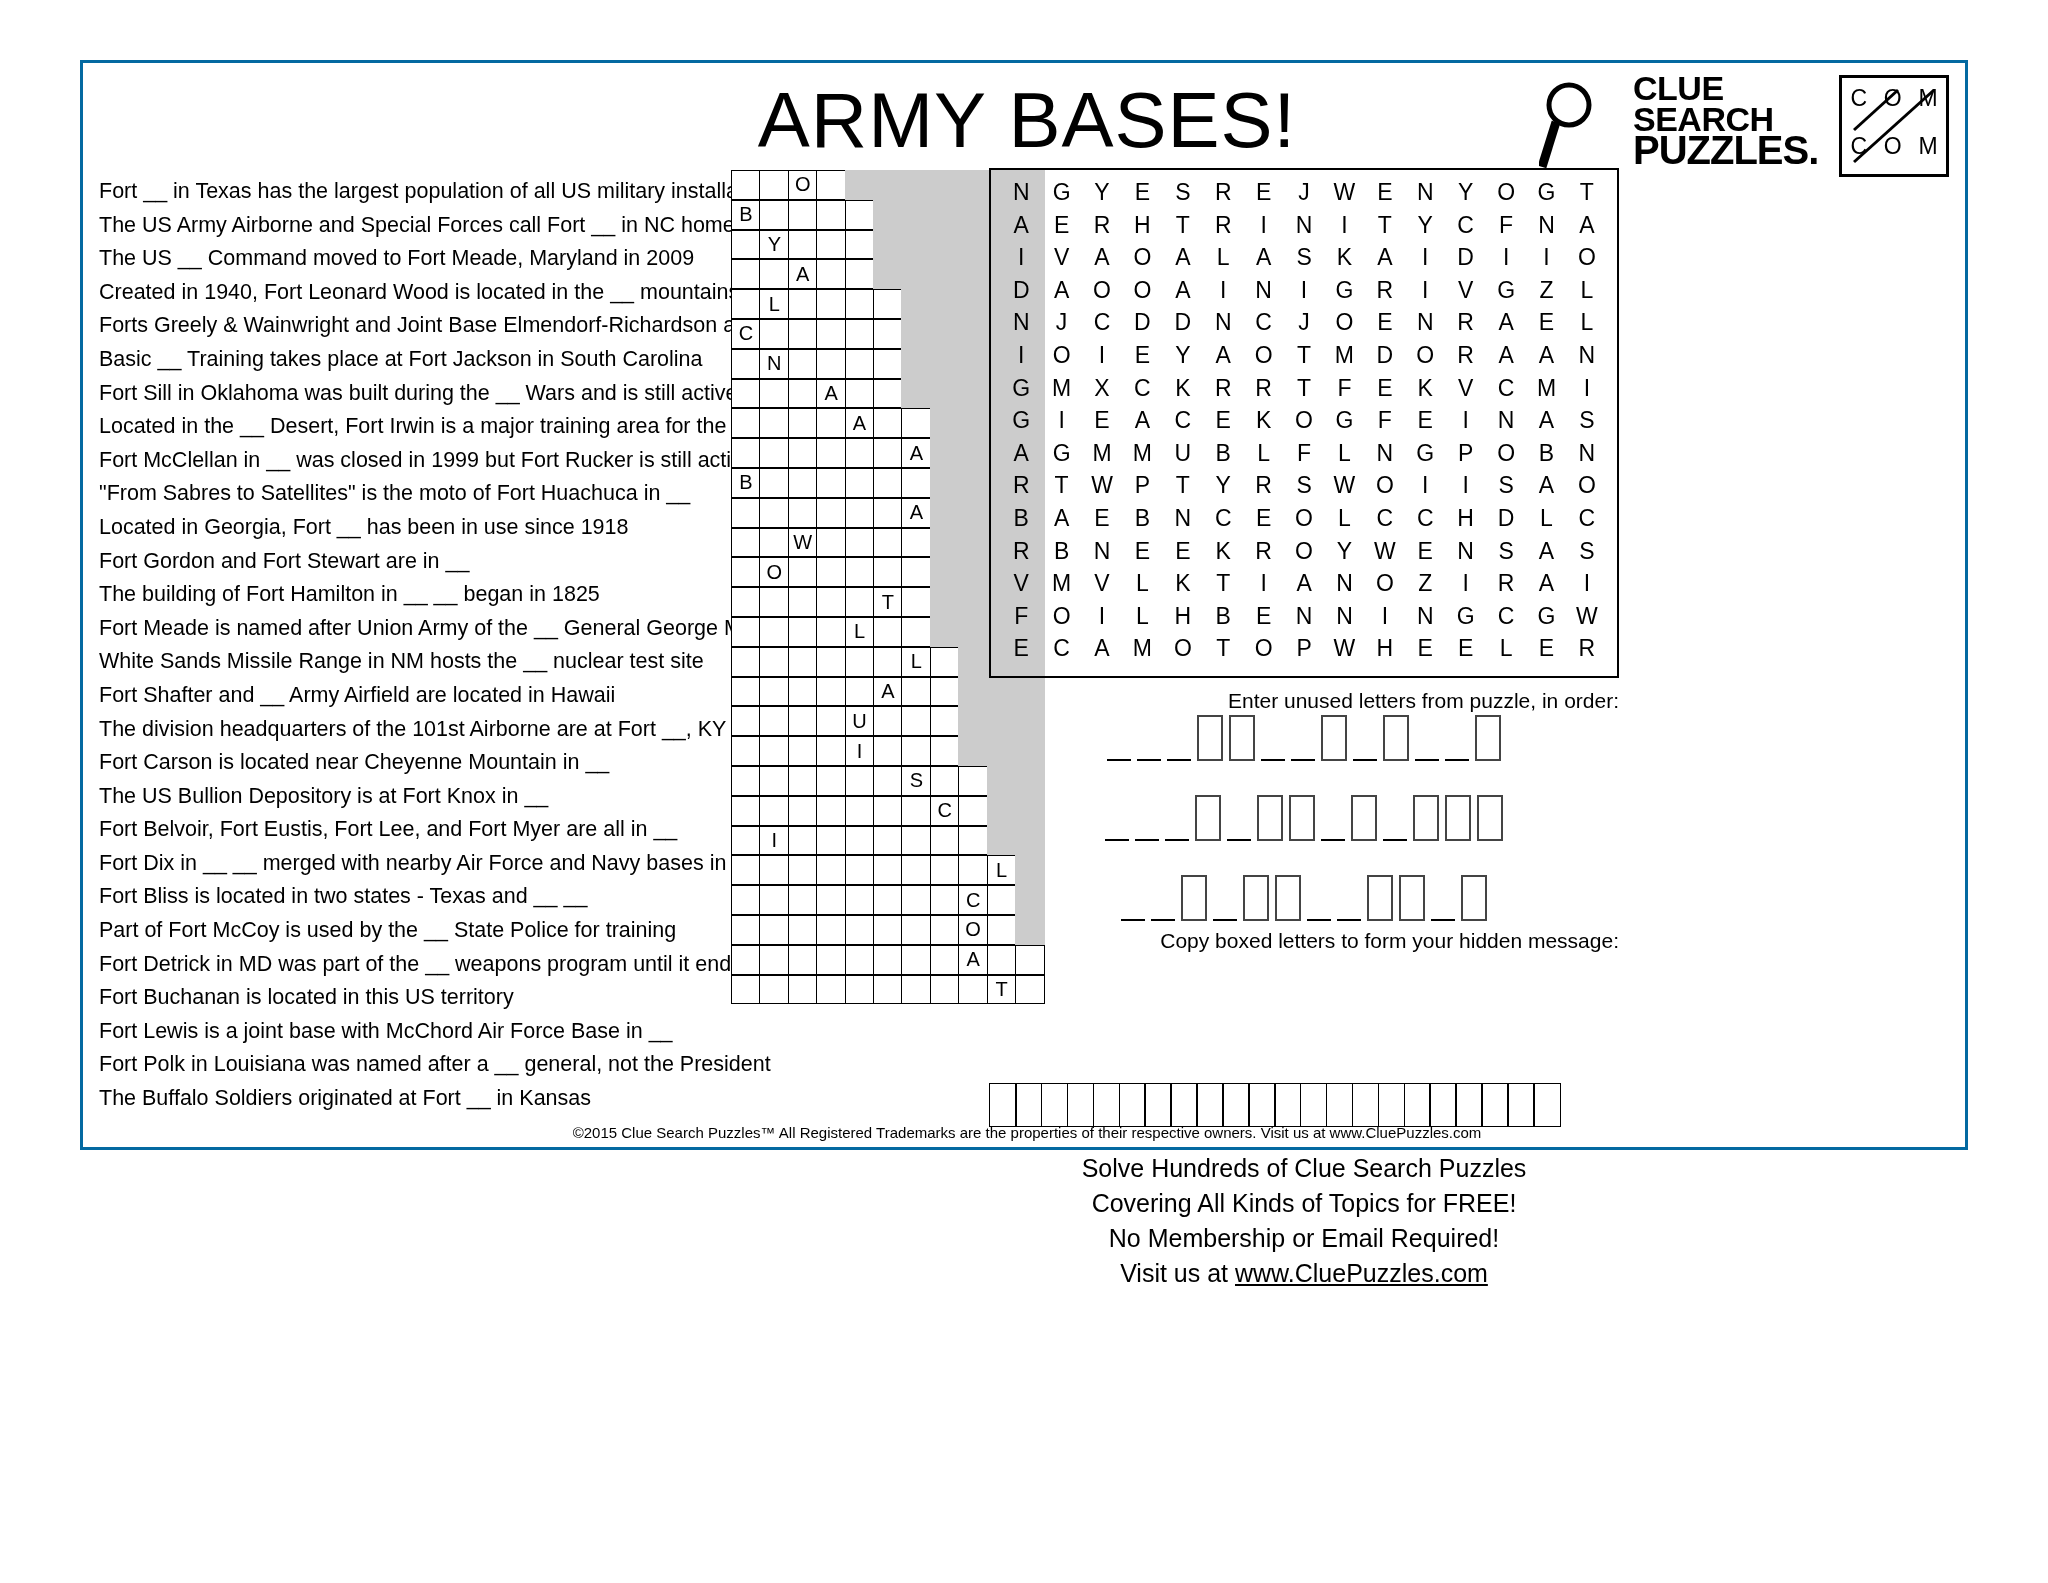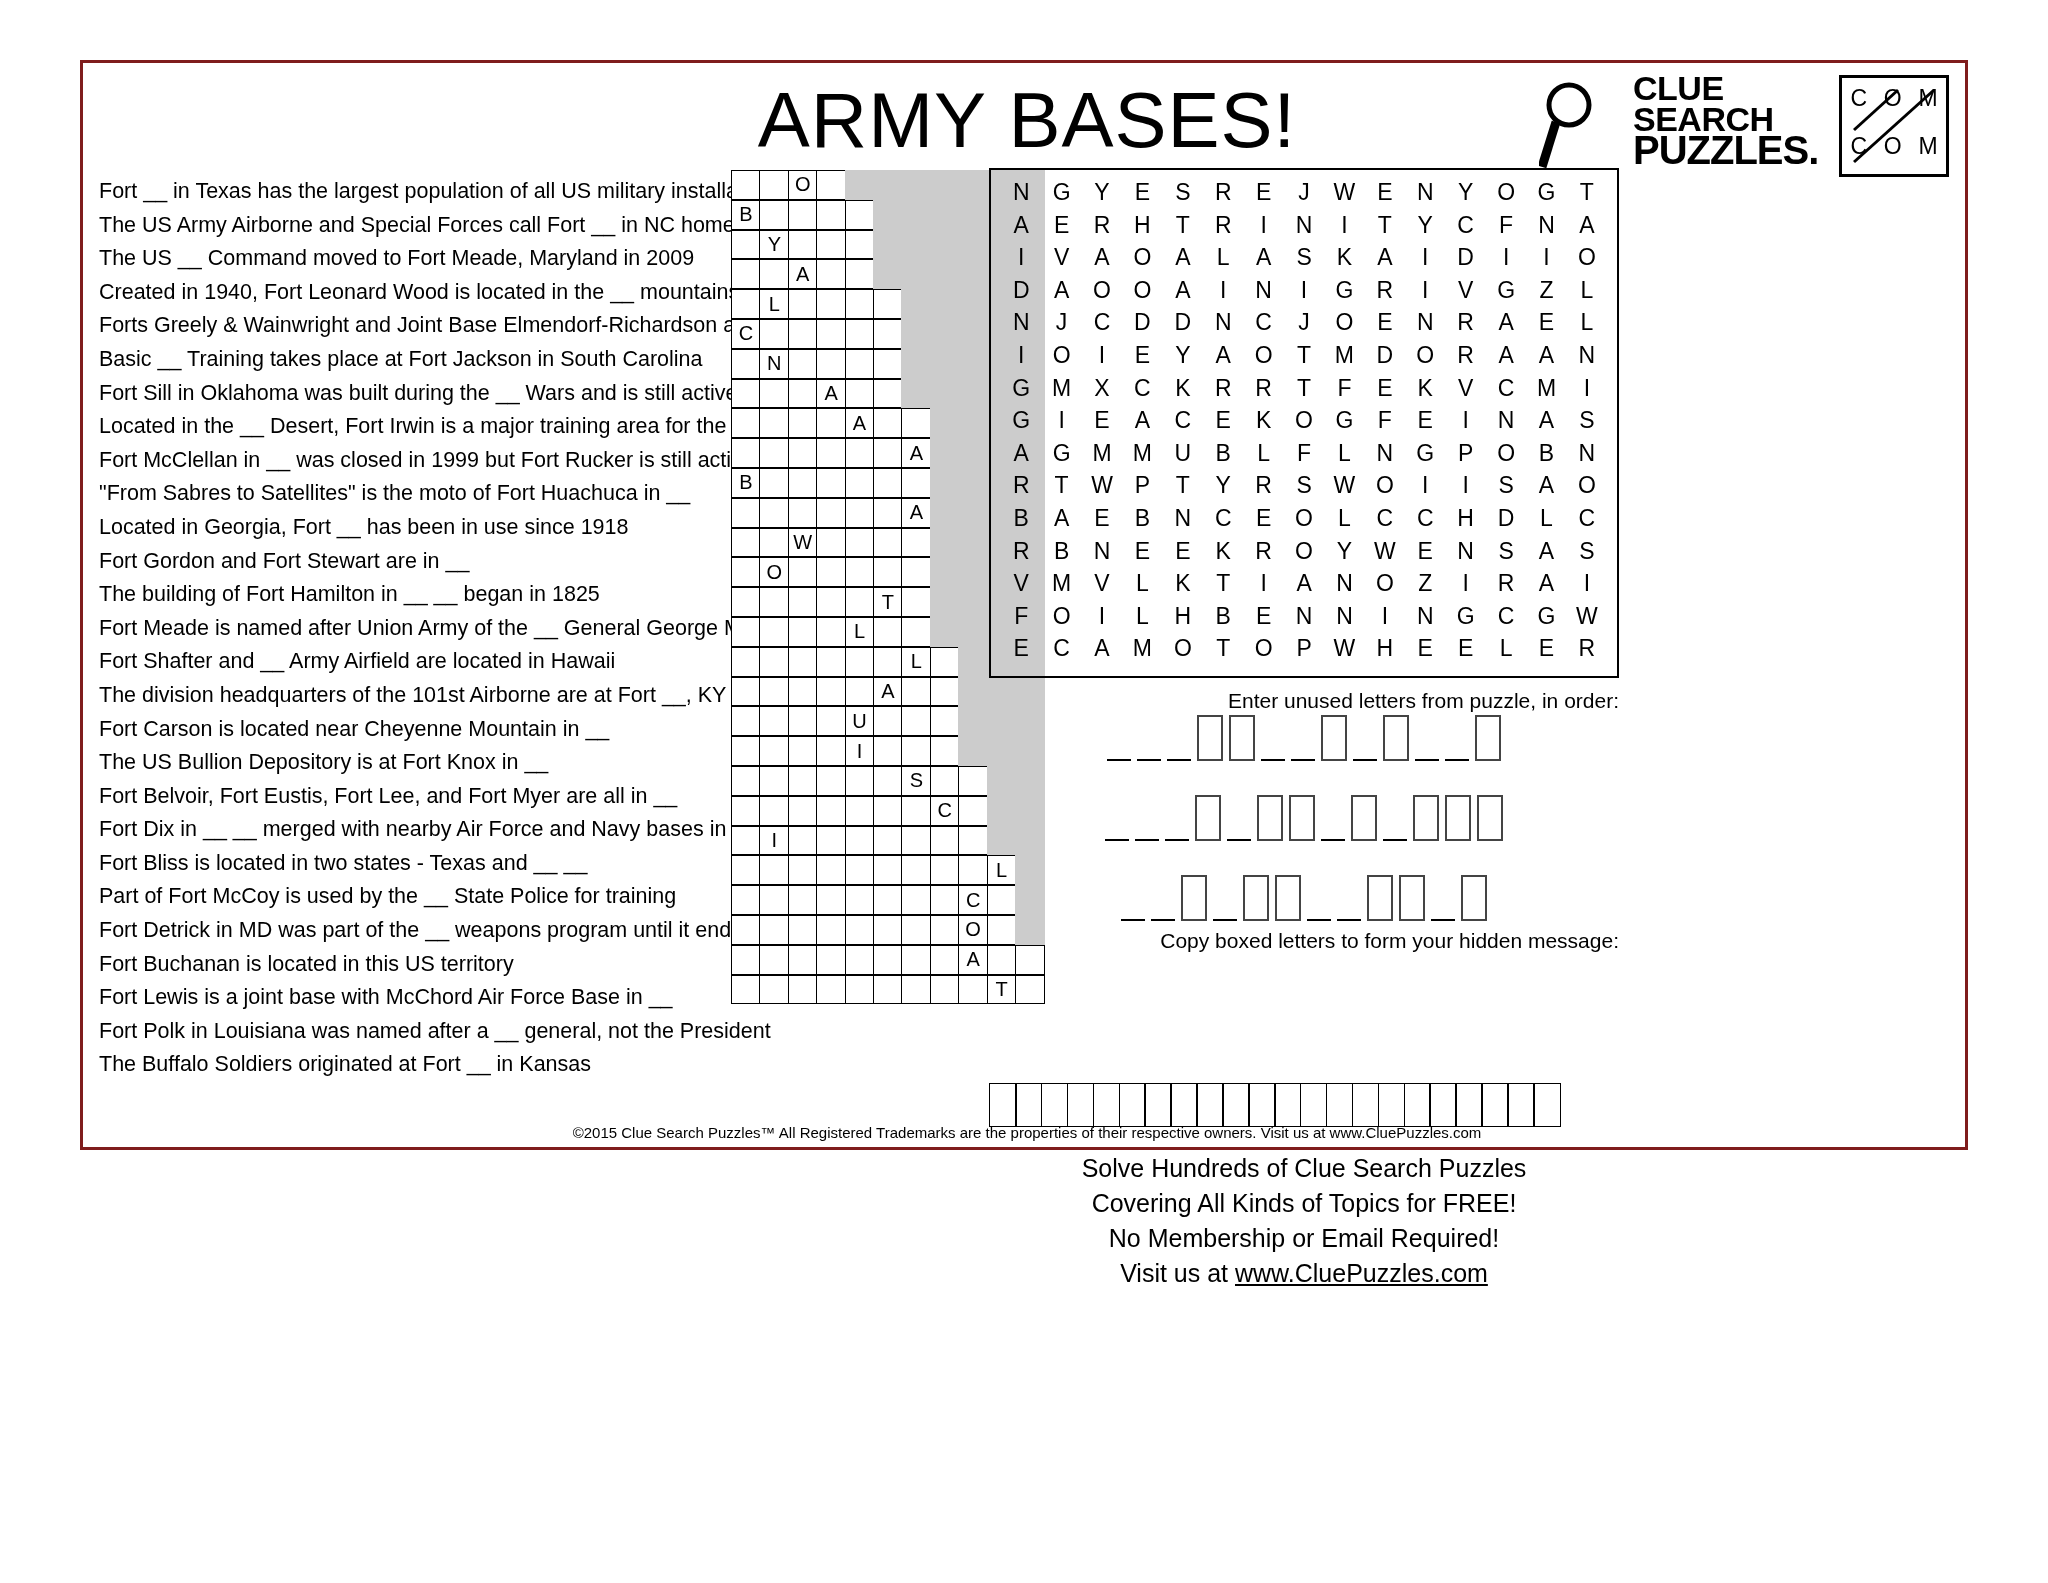--- a/index.html
+++ b/index.html
@@ -1,18 +1,18 @@
 <!DOCTYPE html>
 <html><head>
 <meta charset="utf-8">
 <style>
   html,body{margin:0;padding:0;background:#fff;}
   body{width:2048px;height:1583px;font-family:"Liberation Sans",sans-serif;color:#000;}
   #sheet{position:relative;width:2048px;height:1583px;box-sizing:border-box;}
-  #page{position:absolute;left:80px;top:60px;width:1888px;height:1090px;border:3px solid #7f1d1d;box-sizing:border-box;}
+  #page{position:absolute;left:80px;top:60px;width:1888px;height:1090px;border:3px solid #0369a1;box-sizing:border-box;}
   
   .title{position:absolute;left:0;top:-4px;width:1888px;text-align:center;font-size:78px;letter-spacing:1px;line-height:1.0;padding-top:22px;font-weight:400;}
   .logo{position:absolute;right:14px;top:10px;width:420px;height:100px;}
   .logo-mag{position:absolute;left:8px;top:6px;width:60px;height:92px;}
   .logo-txt{position:absolute;left:62px;top:0px;font-weight:bold;font-size:34px;line-height:31px;letter-spacing:-0.5px;margin-left:40px;}
   .logo-txt .l3{font-size:40px;letter-spacing:-1px;}
   .logo-box{position:absolute;right:2px;top:2px;width:104px;height:96px;border:3px solid #000;}
   .logo-box .lrow{position:absolute;left:0;width:104px;height:32px;font-size:23px;display:flex;justify-content:space-around;align-items:center;}
   .logo-slash{position:absolute;left:6px;top:6px;width:92px;height:84px;}
   
@@ -84,20 +84,21 @@
         <div class="clue">Forts Greely &amp; Wainwright and Joint Base Elmendorf-Richardson are in __</div>
         <div class="clue">Basic __ Training takes place at Fort Jackson in South Carolina</div>
         <div class="clue">Fort Sill in Oklahoma was built during the __ Wars and is still active</div>
         <div class="clue">Located in the __ Desert, Fort Irwin is a major training area for the military</div>
         <div class="clue">Fort McClellan in __ was closed in 1999 but Fort Rucker is still active</div>
         <div class="clue">"From Sabres to Satellites" is the moto of Fort Huachuca in __</div>
         <div class="clue">Located in Georgia, Fort __ has been in use since 1918</div>
         <div class="clue">Fort Gordon and Fort Stewart are in __</div>
         <div class="clue">The building of Fort Hamilton in __ __ began in 1825</div>
         <div class="clue">Fort Meade is named after Union Army of the __ General George Meade</div>
+        <div class="clue">White Sands Missile Range in NM hosts the __ nuclear test site</div>
         <div class="clue">Fort Shafter and __ Army Airfield are located in Hawaii</div>
         <div class="clue">The division headquarters of the 101st Airborne are at Fort __, KY</div>
         <div class="clue">Fort Carson is located near Cheyenne Mountain in __</div>
         <div class="clue">The US Bullion Depository is at Fort Knox in __</div>
         <div class="clue">Fort Belvoir, Fort Eustis, Fort Lee, and Fort Myer are all in __</div>
         <div class="clue">Fort Dix in __ __ merged with nearby Air Force and Navy bases in 2009</div>
         <div class="clue">Fort Bliss is located in two states - Texas and __ __</div>
         <div class="clue">Part of Fort McCoy is used by the __ State Police for training</div>
         <div class="clue">Fort Detrick in MD was part of the __ weapons program until it ended</div>
         <div class="clue">Fort Buchanan is located in this US territory</div>

